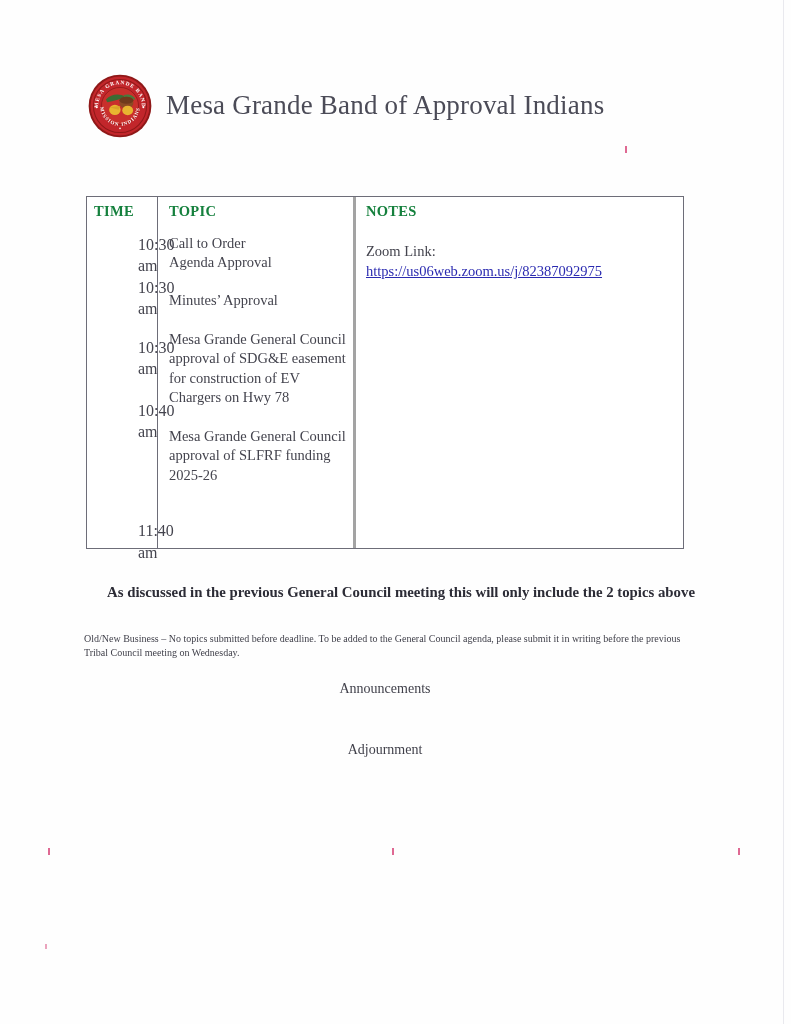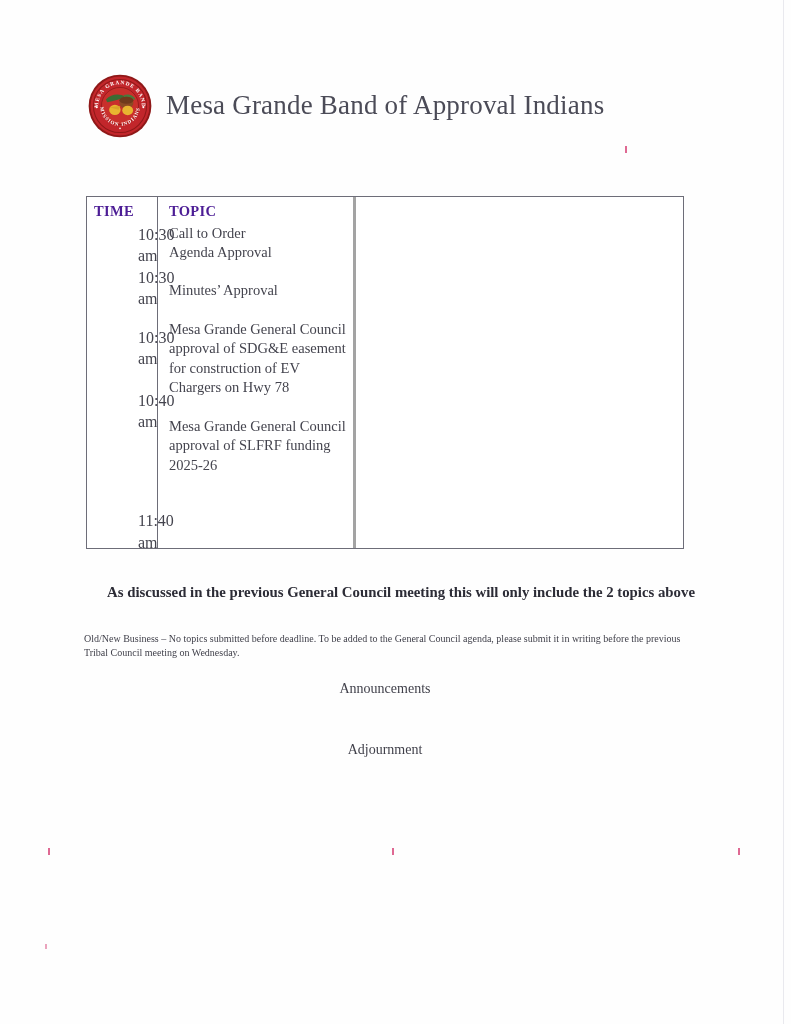--- a/index.html
+++ b/index.html
@@ -114,24 +114,24 @@
     padding: 5px 0 0 11px;
   }
   .col-notes {
     flex: 1 1 auto;
     box-sizing: border-box;
     padding: 5px 0 0 10px;
   }
   .col-head {
     font-weight: 700;
     font-size: 14.5px;
-    color: #4c1d95;
+    color: #15803d;
     letter-spacing: .3px;
     line-height: 1.25;
-    margin-bottom: 4px;
+    margin-bottom: 14px;
   }
   .cell {
     font-size: 14.5px;
     line-height: 1.33;
     color: #44444e;
   }
   .time-cell { font-size: 16px; margin-left: 44px; }
   .topic-cell { font-size: 14.5px; }
   .gap-sm { height: 18px; }
   .gap-md { height: 20px; }
@@ -256,20 +256,25 @@
       <div class="cell topic-cell">Call to Order</div>
       <div class="cell topic-cell">Agenda Approval</div>
       <div class="gap-sm"></div>
       <div class="cell topic-cell">Minutes’ Approval</div>
       <div class="gap-md"></div>
       <div class="cell topic-cell">Mesa Grande General Council approval of SDG&amp;E easement for construction of EV Chargers on Hwy 78</div>
       <div class="gap-blk"></div>
       <div class="cell topic-cell">Mesa Grande General Council approval of SLFRF funding 2025-26</div>
     </div>
 
+    <div class="col-notes">
+      <div class="col-head">NOTES</div>
+      <div class="notes-label">Zoom Link:</div>
+      <a class="notes-link" href="#">https://us06web.zoom.us/j/82387092975</a>
+    </div>
   </div>
 
   <div class="notice">As discussed in the previous General Council meeting this will only include the 2 topics above</div>
 
   <div class="paragraph">Old/New Business – No topics submitted before deadline. To be added to the General Council agenda, please submit it in writing before the previous Tribal Council meeting on Wednesday.</div>
 
   <div class="center-line announce">Announcements</div>
 
   <div class="center-line adjourn">Adjournment</div>
 

